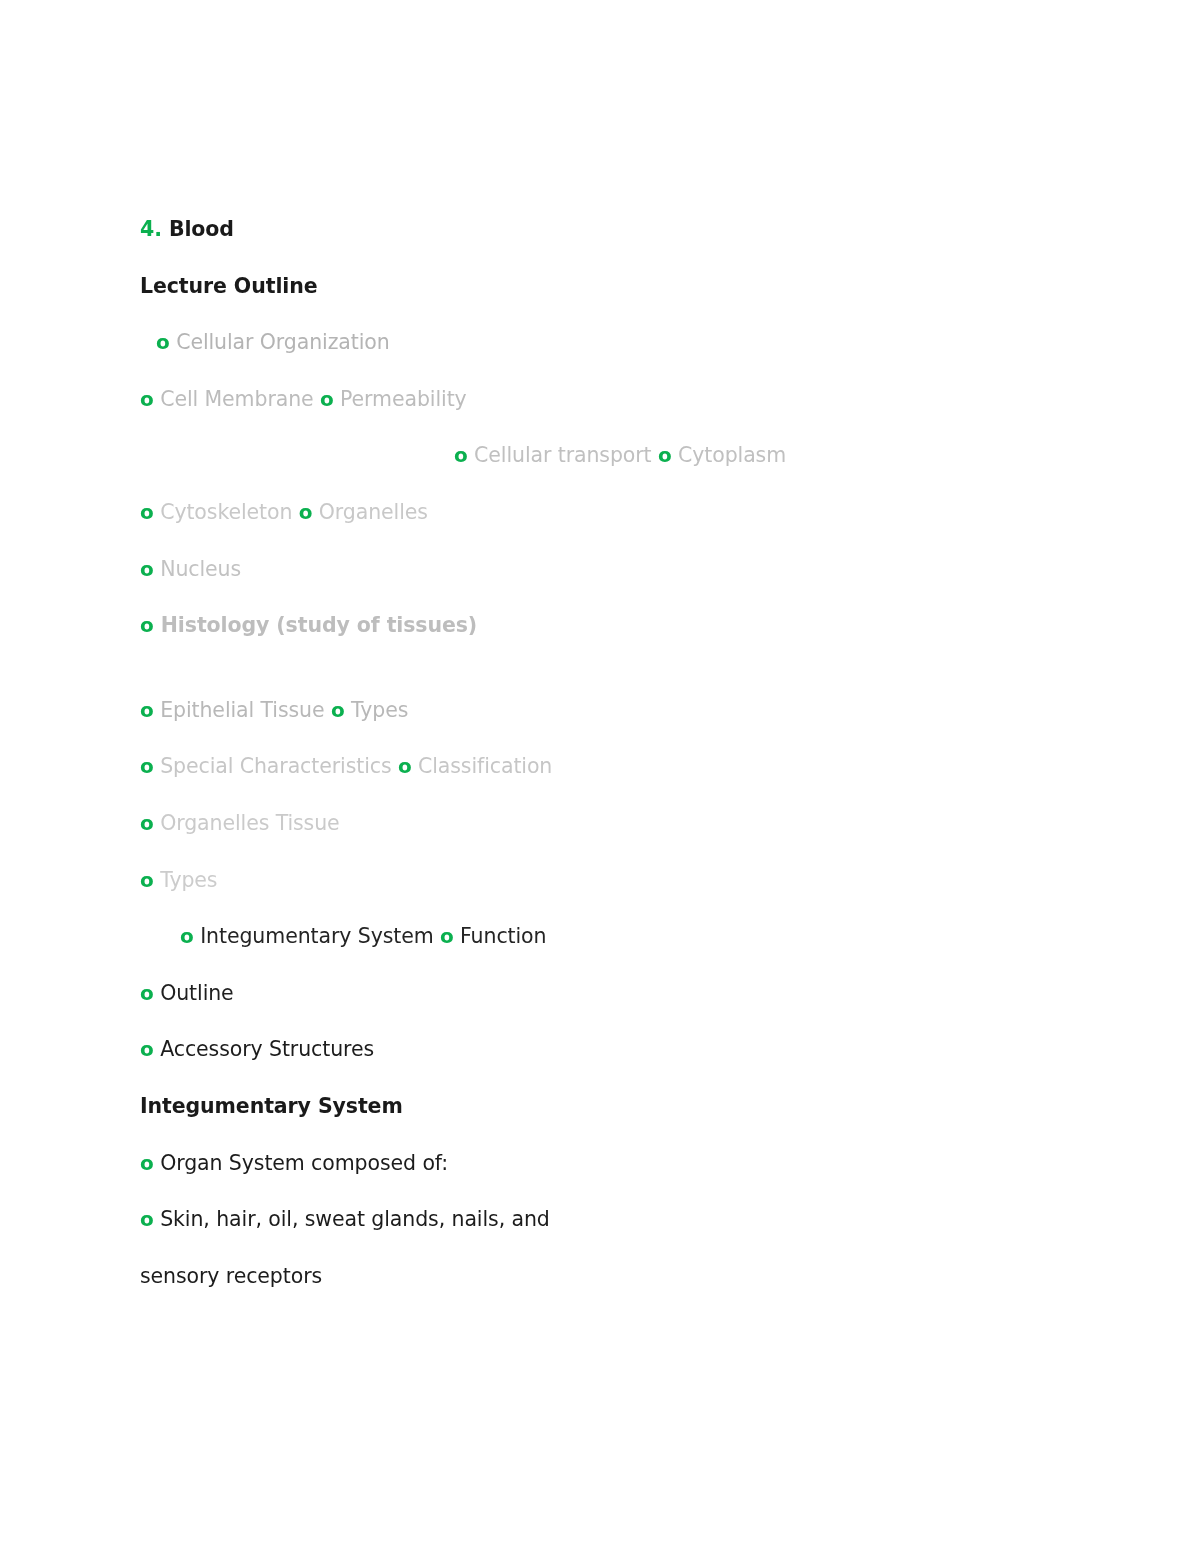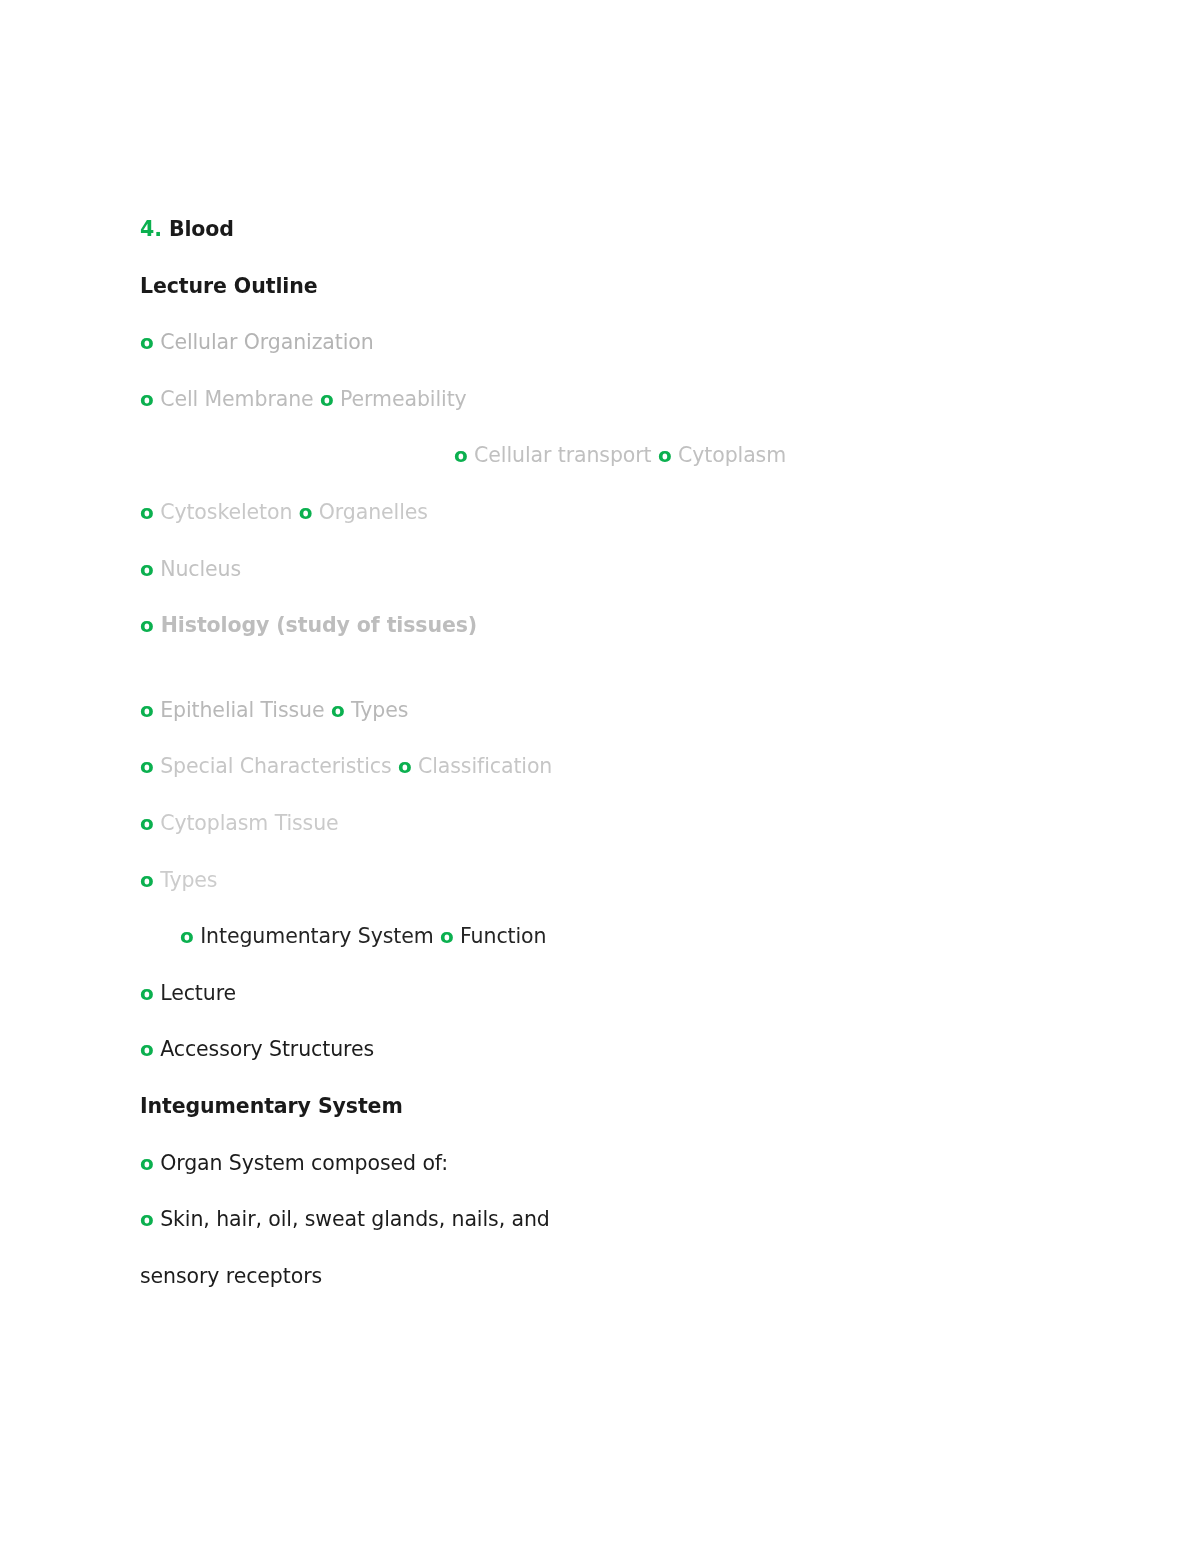--- a/index.html
+++ b/index.html
@@ -74,21 +74,21 @@
     font-weight: 700;
   }
 
   
   .line.cont {
     padding-left: 0;
   }
 
   
   .g0 { color: #1c1c1c; }
-  .g1 { color: #b4b4b4; }
+  .g1 { color: #b4b4b4; margin-left: 16px; }
   .g2 { color: #bcbcbc; }
   .g3 { color: #c0c0c0; text-align: center; }
   .g4 { color: #c4c4c4; }
   .g5 { color: #c8c8c8; }
   .g6 { color: #c2c2c2; }
   .g7 { color: #bdbdbd; }
   .g8 { color: #b8b8b8; margin-top: 28px; }
   .g9 { color: #c6c6c6; }
   .g10 { color: #cacaca; }
   .g11 { color: #b6b6b6; }
@@ -156,39 +156,39 @@
 
     <div class="line g9">
       <span class="bullet">o</span>
       <span class="txt">Special Characteristics</span>
       <span class="sep">o</span>
       <span class="txt">Classification</span>
     </div>
 
     <div class="line g10">
       <span class="bullet">o</span>
-      <span class="txt">Cytoplasm Tissue</span>
+      <span class="txt">Organelles Tissue</span>
     </div>
 
 
     <div class="line g12">
       <span class="bullet">o</span>
       <span class="txt">Types</span>
     </div>
 
     <div class="line g13">
       <span class="bullet">o</span>
       <span class="txt bold">Integumentary System</span>
       <span class="sep">o</span>
       <span class="txt">Function</span>
     </div>
 
     <div class="line g14">
       <span class="bullet">o</span>
-      <span class="txt">Lecture</span>
+      <span class="txt">Outline</span>
     </div>
 
     <div class="line g15">
       <span class="bullet">o</span>
       <span class="txt">Accessory Structures</span>
     </div>
 
     <div class="line heading">Integumentary System</div>
 
     <div class="line g0">

